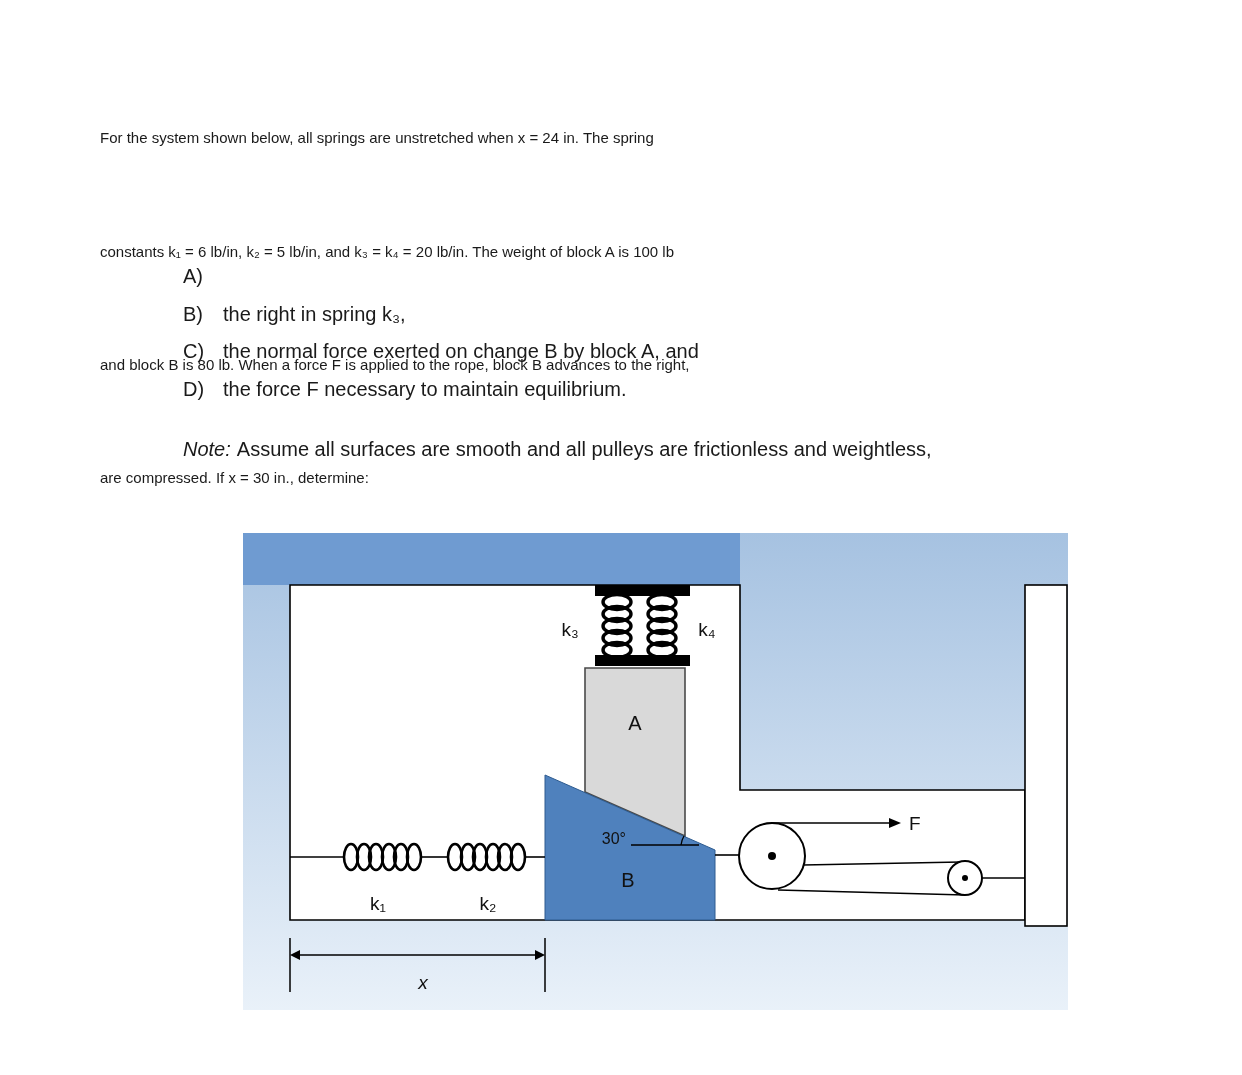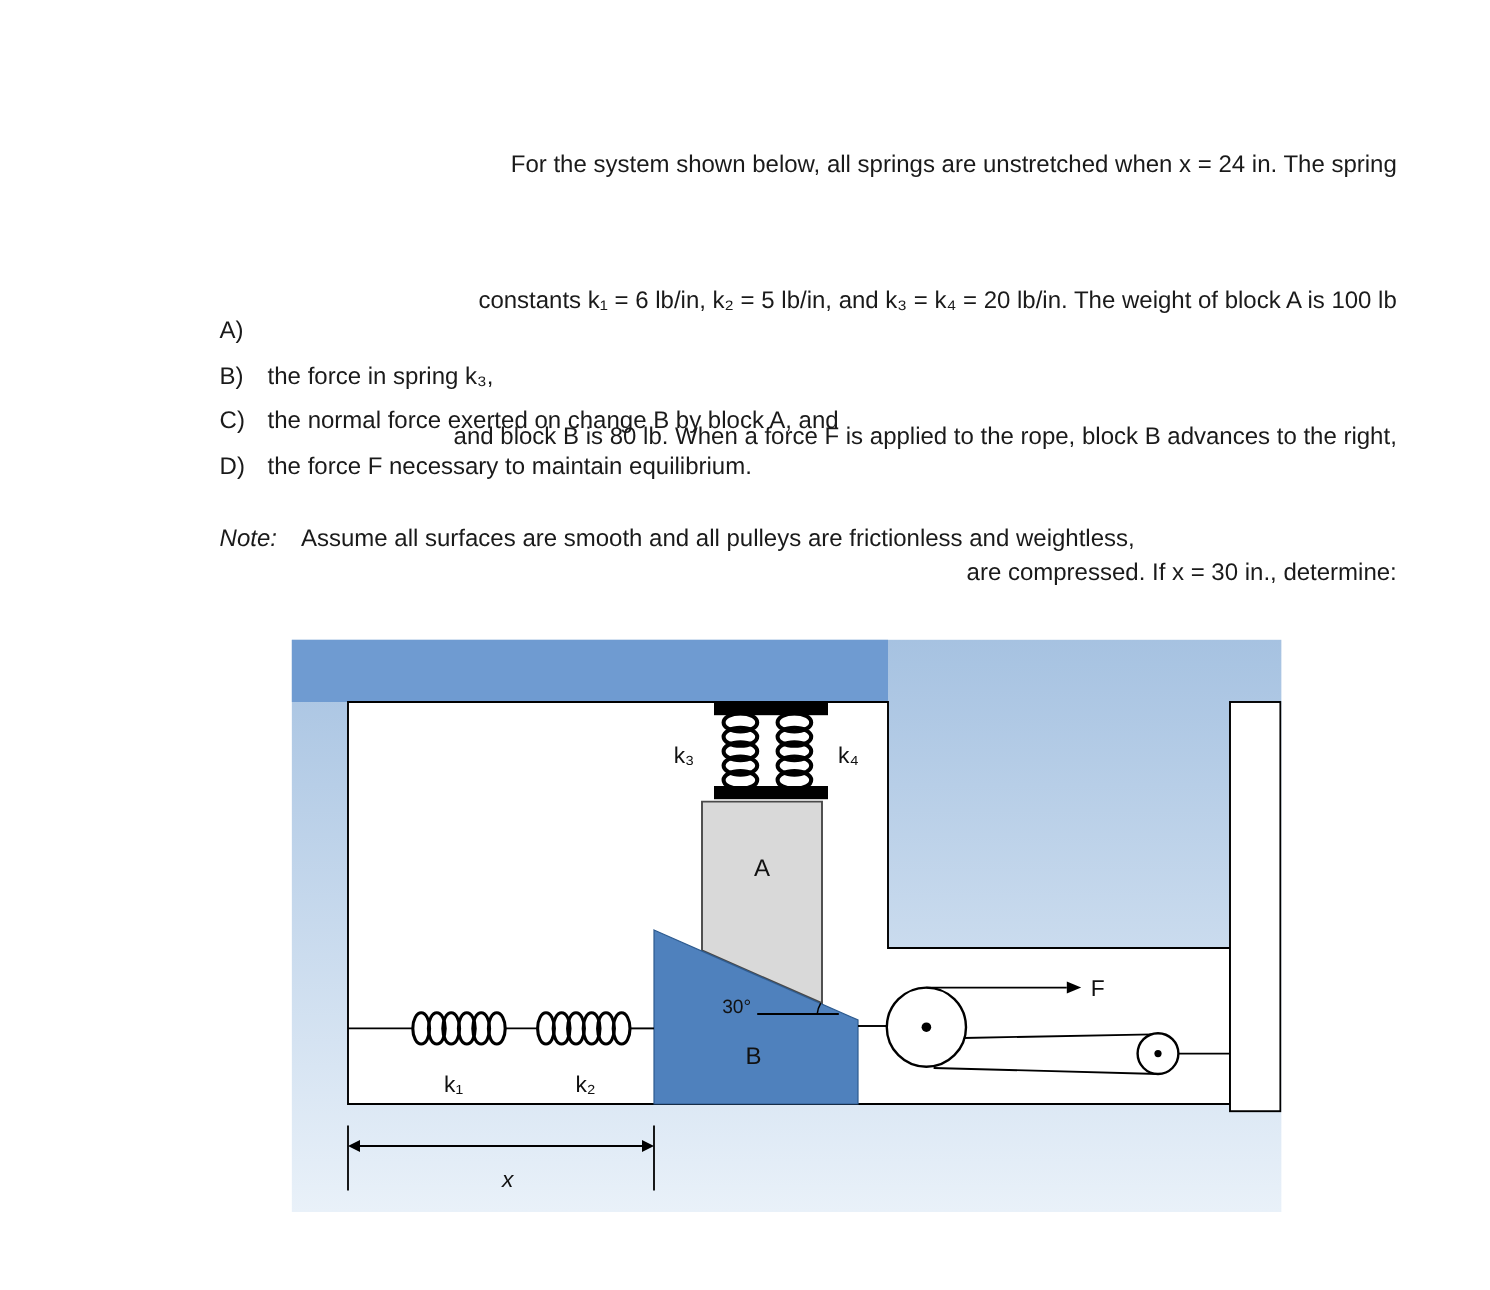--- a/index.html
+++ b/index.html
@@ -7,47 +7,46 @@
     position: relative;
     width: 1242px;
     height: 1075px;
     background: #ffffff;
     font-family: "Liberation Sans", sans-serif;
     color: #1a1a1a;
     overflow: hidden;
   }
   .problem-text {
     position: absolute;
-    left: 84px;
+    left: 100px;
     top: 44px;
     width: 1080px;
-    font-size: 20px;
+    font-size: 15px;
     line-height: 37.7px;
     white-space: pre-wrap;
-    text-align: right;
   }
   .pline { white-space: nowrap; }
   .list {
     position: absolute;
     left: 183px;
     top: 258px;
     font-size: 20px;
     line-height: 37.7px;
   }
   .litem { display: flex; }
   .llabel { width: 40px; flex: 0 0 40px; }
   .note {
     position: absolute;
     left: 183px;
     top: 431px;
     width: 810px;
     font-size: 20px;
     line-height: 37.7px;
   }
-  .note-label { font-style: italic; margin-right: 20px; }
+  .note-label { font-style: italic; margin-right: 6px; }
   .figure {
     position: absolute;
     left: 243px;
     top: 533px;
     width: 825px;
     height: 370px;
   }
   svg text {
     font-family: "Liberation Sans", sans-serif;
     fill: #111111;
@@ -64,21 +63,21 @@
     <div class="pline">and block B is 80 lb.  When a force F is applied to the rope, block B advances to the right,</div>
     <div class="pline">are compressed.   If x = 30 in., determine:</div>
   </div>
 
   <div class="list">
     <div class="litem">
       <span class="llabel">A)</span>
     </div>
     <div class="litem">
       <span class="llabel">B)</span>
-      <span>the force in spring k₃,</span>
+      <span>the right in spring k₃,</span>
     </div>
     <div class="litem">
       <span class="llabel">C)</span>
       <span>the normal force exerted on change B by block A, and</span>
     </div>
     <div class="litem">
       <span class="llabel">D)</span>
       <span>the force F necessary to maintain equilibrium.</span>
     </div>
   </div>

